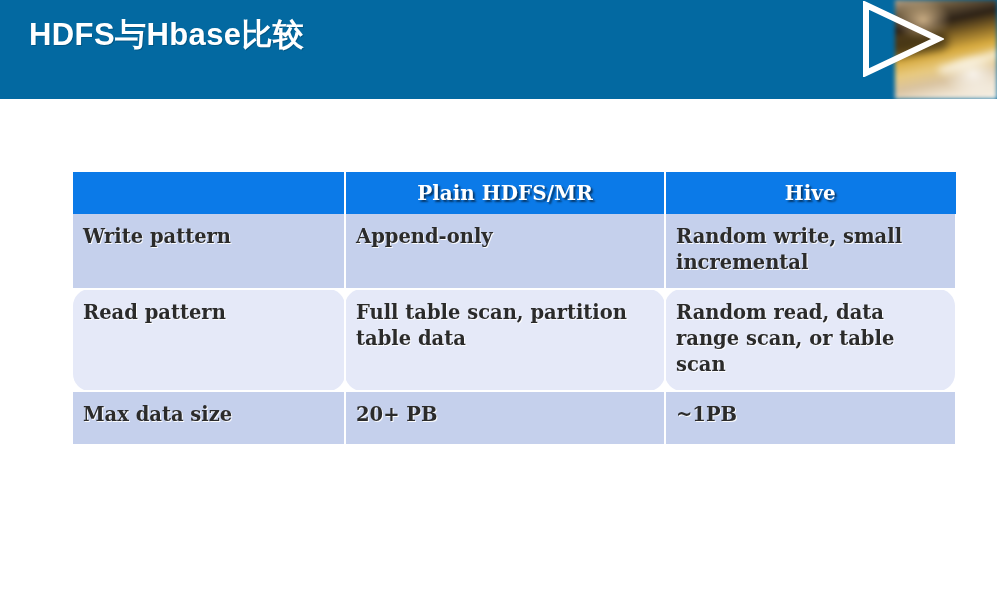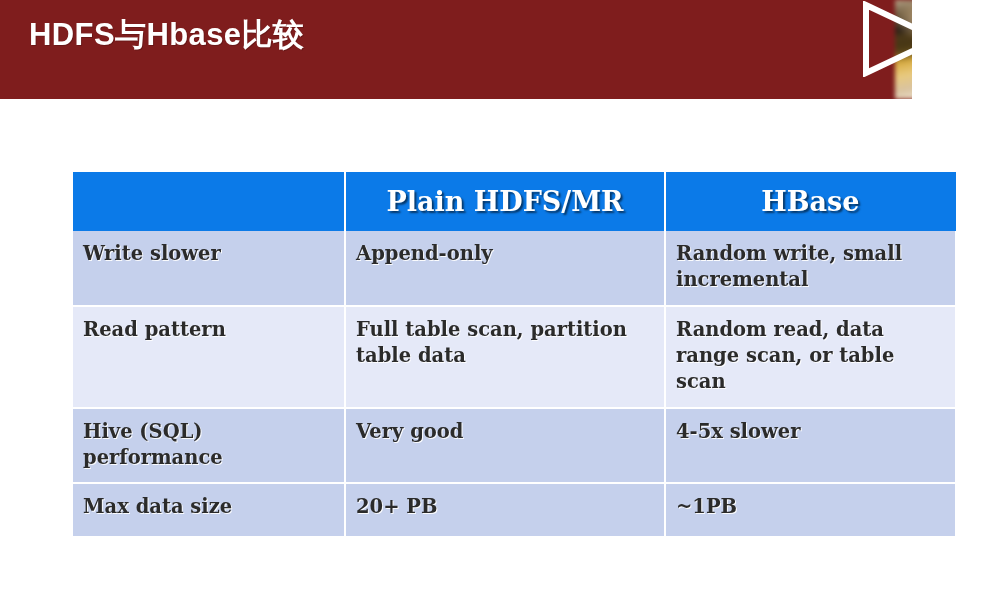--- a/index.html
+++ b/index.html
@@ -13,23 +13,23 @@
     position: relative;
     overflow: hidden;
     font-family: "Liberation Sans", "DejaVu Sans", sans-serif;
   }
 
   
   #title-banner {
     position: absolute;
     left: 0;
     top: 0;
-    width: 912px;
+    width: 997px;
     height: 99px;
-    background: #7f1d1d;
+    background: #0369a1;
     overflow: hidden;
   }
   #slide-title {
     position: absolute;
     left: 29px;
     top: 14px;
     font-family: "Liberation Sans", "DejaVu Sans", sans-serif;
     font-size: 31px;
     font-weight: bold;
     color: #ffffff;
@@ -104,22 +104,22 @@
     table-layout: fixed;
     font-family: "DejaVu Serif", "Liberation Serif", serif;
   }
   #comparison-table col.c1 { width: 272px; }
   #comparison-table col.c2 { width: 320px; }
   #comparison-table col.c3 { width: 290px; }
 
   #comparison-table thead th {
     background: #0b7ae8;
     color: #ffffff;
-    height: 58px;
-    font-size: 27px;
+    height: 41px;
+    font-size: 20px;
     font-weight: bold;
     text-align: center;
     vertical-align: middle;
     border: 1px solid #0b7ae8;
     border-right: 2px solid #ffffff;
     text-shadow: 2px 2px 2px rgba(0,0,0,0.55);
     padding: 0 6px;
     box-sizing: border-box;
     margin-top: 16px;
   }
@@ -135,21 +135,21 @@
     padding: 10px 12px 12px 10px;
     line-height: 1.33;
     border-right: 2px solid #ffffff;
     border-bottom: 2px solid #ffffff;
     text-shadow: 1px 1px 0 rgba(255,255,255,0.9);
     box-sizing: border-box;
     word-wrap: break-word;
   }
   #comparison-table tbody td:last-child { border-right: none; }
   #comparison-table tbody tr.band-dark td { background: #c5d0ec; }
-  #comparison-table tbody tr.band-light td { background: #e5e9f8; }
+  #comparison-table tbody tr.band-light td { background: #e5e9f8; border-radius: 17px; }
   #comparison-table tbody tr:last-child td { border-bottom: none; }
 
   #comparison-table tbody tr.r1 td { height: 72px; }
   #comparison-table tbody tr.r2 td { height: 94px; }
   #comparison-table tbody tr.r3 td { height: 68px; }
   #comparison-table tbody tr.r4 td { height: 65px; }
   #comparison-table tbody tr.r5 td { height: 53px; }
 </style>
 </head>
 <body>
@@ -171,38 +171,33 @@
 <table id="comparison-table">
   <colgroup>
     <col class="c1">
       <col class="c2">
       <col class="c3">
   </colgroup>
   <thead>
     <tr>
       <th class="blank-head"></th>
       <th>Plain HDFS/MR</th>
-      <th>HBase</th>
+      <th>Hive</th>
     </tr>
   </thead>
   <tbody>
     <tr class="band-dark r1">
-      <td>Write slower</td>
+      <td>Write pattern</td>
       <td>Append-only</td>
       <td>Random write, small incremental</td>
     </tr>
     <tr class="band-light r2">
       <td>Read pattern</td>
       <td>Full table scan, partition table data</td>
       <td>Random read, data range scan, or table scan</td>
     </tr>
-    <tr class="band-dark r3">
-      <td>Hive (SQL) performance</td>
-      <td>Very good</td>
-      <td>4-5x slower</td>
-    </tr>
     <tr class="band-dark r5">
       <td>Max data size</td>
       <td>20+ PB</td>
       <td>~1PB</td>
     </tr>
   </tbody>
 </table>
 
 </body></html>

